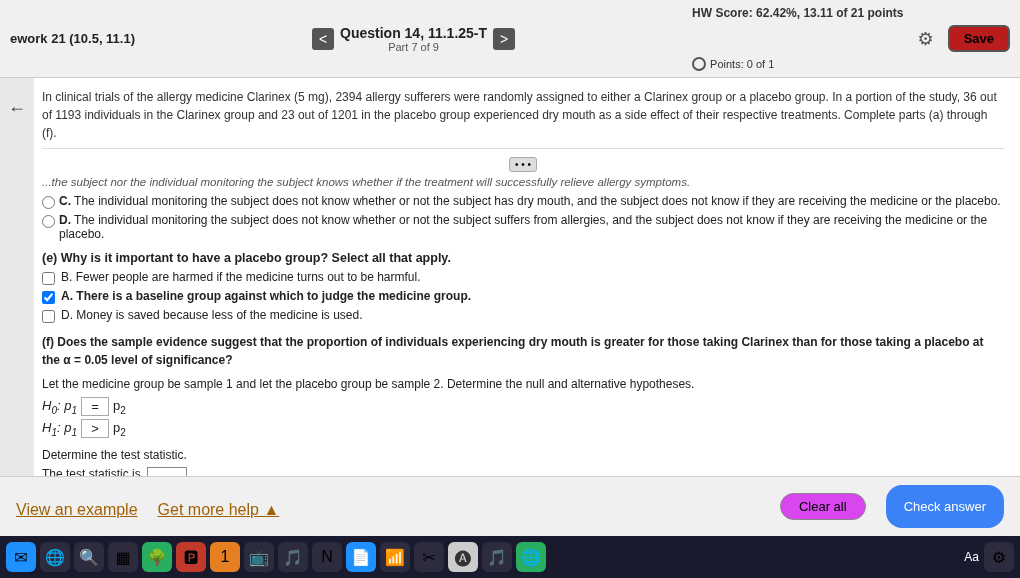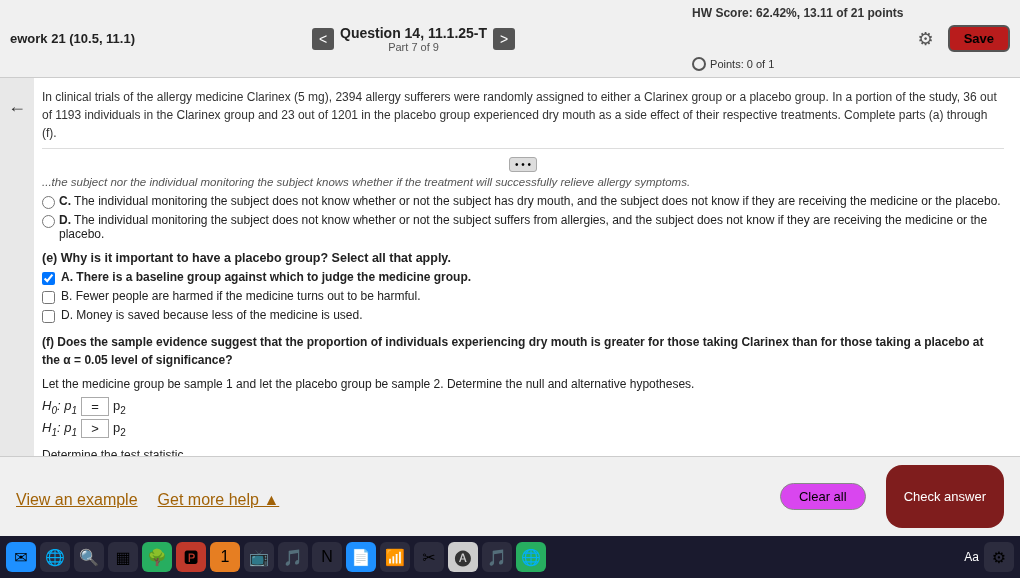--- a/index.html
+++ b/index.html
@@ -247,25 +247,25 @@
     .bottom-spacer { flex: 1; }
     .clear-all-btn {
       background: #d946ef;
       border: 1px solid #888;
       border-radius: 16px;
       padding: 5px 18px;
       font-size: 13px;
       cursor: pointer;
     }
     .check-answer-btn {
-      background: #7f1d1d;
+      background: #3b82f6;
       color: white;
       border: none;
       border-radius: 16px;
-      padding: 24px 18px;
+      padding: 14px 18px;
       font-size: 13px;
       cursor: pointer;
     }
 
     
     .taskbar {
       background: #1a1a2e;
       height: 42px;
       display: flex;
       align-items: center;
@@ -356,26 +356,26 @@
       <span><strong>C.</strong> The individual monitoring the subject does not know whether or not the subject has dry mouth, and the subject does not know if they are receiving the medicine or the placebo.</span>
     </div>
     <div class="radio-option">
       <input type="radio" name="q_cd" style="">
       <span><strong>D.</strong> The individual monitoring the subject does not know whether or not the subject suffers from allergies, and the subject does not know if they are receiving the medicine or the placebo.</span>
     </div>
 
     <div class="section-label">(e) Why is it important to have a placebo group? Select all that apply.</div>
 
     <div class="checkbox-option">
+      <input type="checkbox" style="">
+      <span>B. Fewer people are harmed if the medicine turns out to be harmful.</span>
+    </div>
+    <div class="checkbox-option">
       <input type="checkbox" checked="" style="">
       <span class="checked-bold">A. There is a baseline group against which to judge the medicine group.</span>
-    </div>
-    <div class="checkbox-option">
-      <input type="checkbox" style="">
-      <span>B. Fewer people are harmed if the medicine turns out to be harmful.</span>
     </div>
     <div class="checkbox-option">
       <input type="checkbox" style="">
       <span>D. Money is saved because less of the medicine is used.</span>
     </div>
 
     <div class="question-f">
       <span>(f) Does the sample evidence suggest that the proportion of individuals experiencing dry mouth is greater for those taking Clarinex than for those taking a placebo at the</span>
       <span>α = 0.05</span>
       <span>level of significance?</span>

